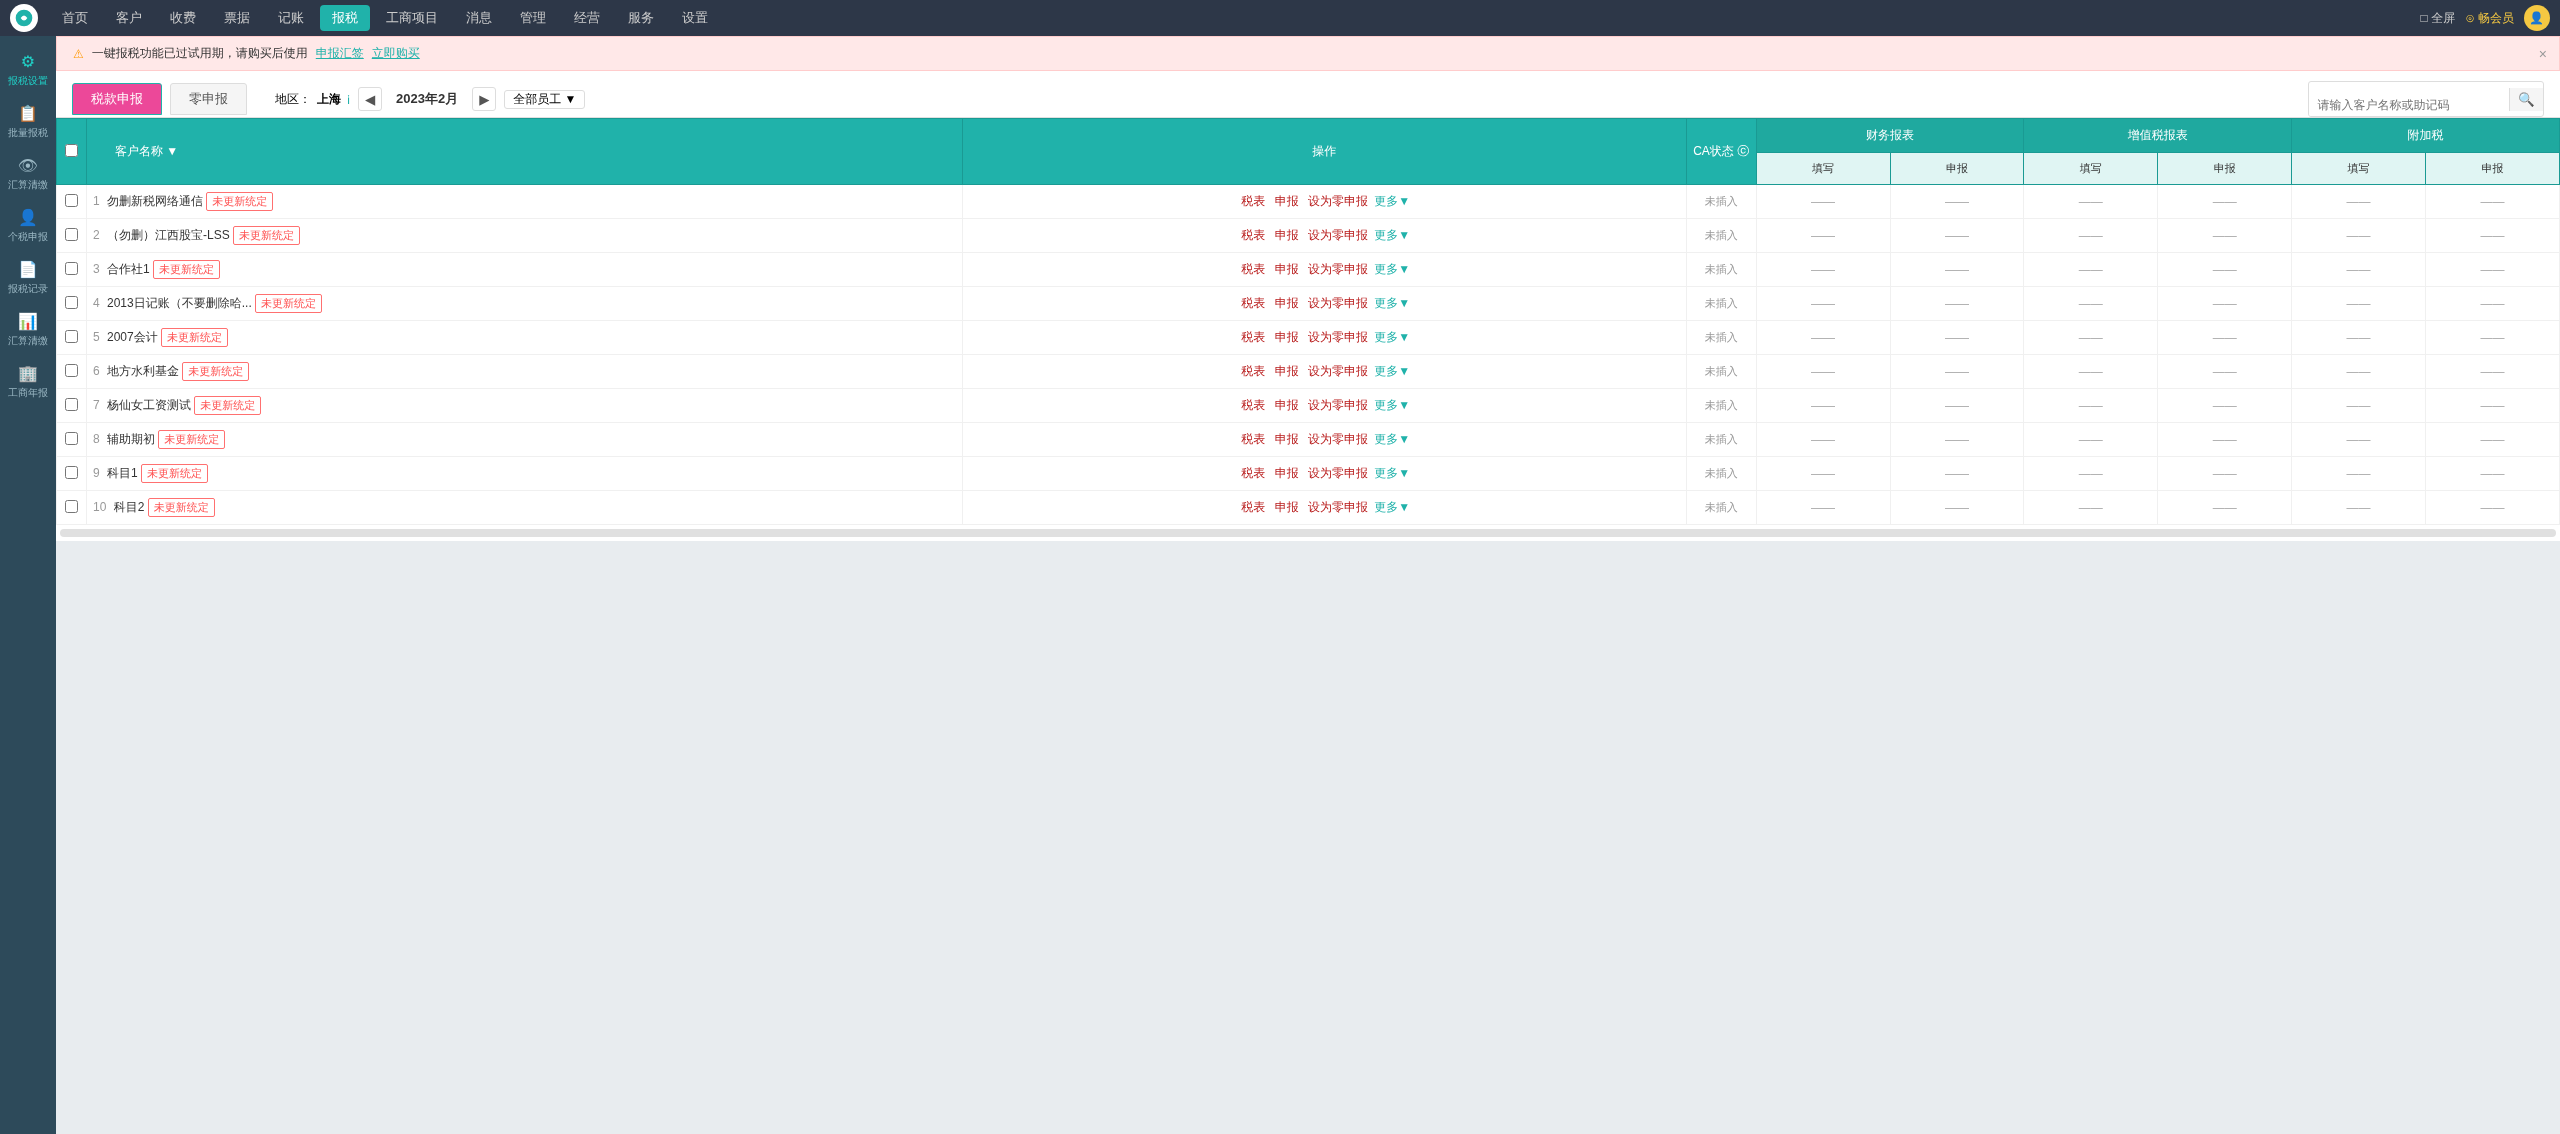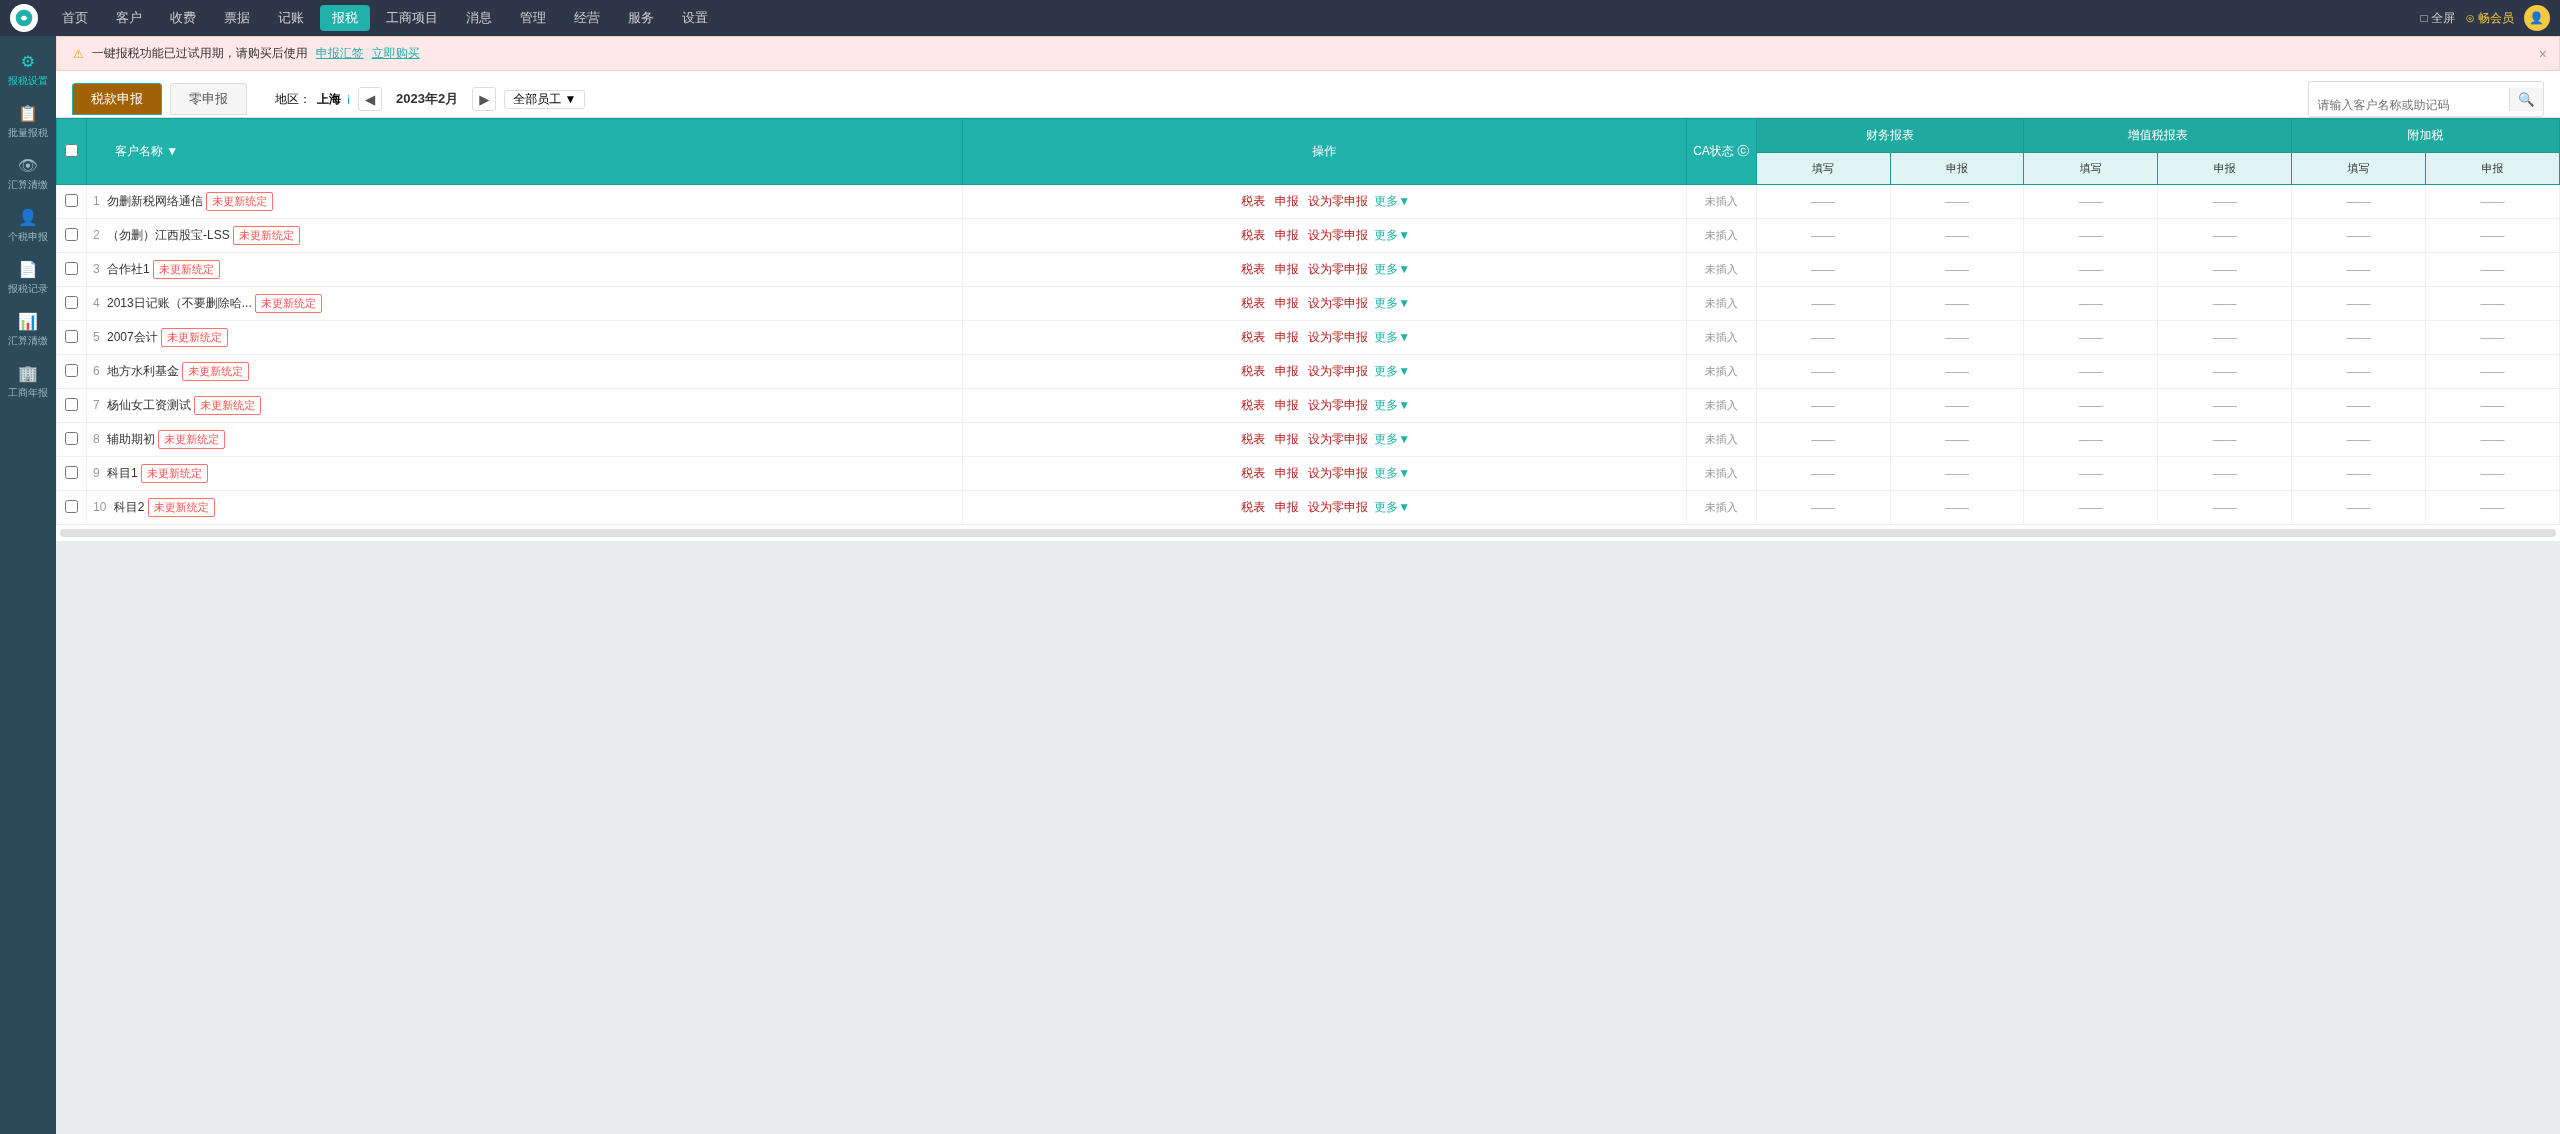--- a/index.html
+++ b/index.html
@@ -31,21 +31,21 @@
     .trial-banner .warn-icon { color: #ff9800; }
     .trial-banner a { color: #20b2aa; text-decoration: underline; cursor: pointer; }
     .trial-banner .close-btn { position: absolute; right: 12px; cursor: pointer; color: #999; font-size: 14px; }
 
     
     .main-panel { background: #fff; margin: 0; padding: 0; }
 
     
     .tab-row { display: flex; align-items: center; padding: 10px 16px 0; gap: 8px; border-bottom: 1px solid #e0e0e0; background: #fff; }
     .tab-btn { padding: 6px 18px; border: 1px solid #ddd; background: #f5f5f5; cursor: pointer; border-radius: 3px 3px 0 0; font-size: 13px; color: #555; }
-    .tab-btn.active { background: #a16207; color: #fff; border-color: #20b2aa; }
+    .tab-btn.active { background: #ec4899; color: #fff; border-color: #20b2aa; }
     .info-icon { color: #20b2aa; cursor: pointer; }
     .nav-arrow { background: none; border: 1px solid #ddd; width: 24px; height: 24px; cursor: pointer; border-radius: 3px; display: flex; align-items: center; justify-content: center; color: #555; }
     .date-display { font-size: 13px; color: #333; font-weight: bold; padding: 0 6px; }
     .staff-select { border: 1px solid #ddd; padding: 0 8px; border-radius: 3px; font-size: 12px; cursor: pointer; }
     .search-box { margin-left: auto; display: flex; align-items: center; border: 1px solid #ddd; border-radius: 3px; overflow: hidden; }
     .search-box input { border: none; outline: none; padding: 4px 8px; font-size: 12px; width: 200px; margin-top: 12px; }
     .search-box button { background: #f5f5f5; border: none; border-left: 1px solid #ddd; padding: 4px 8px; cursor: pointer; color: #555; }
 
     
     .action-row { display: flex; align-items: center; padding: 8px 16px; gap: 8px; background: #fff; border-bottom: 1px solid #e0e0e0; }

